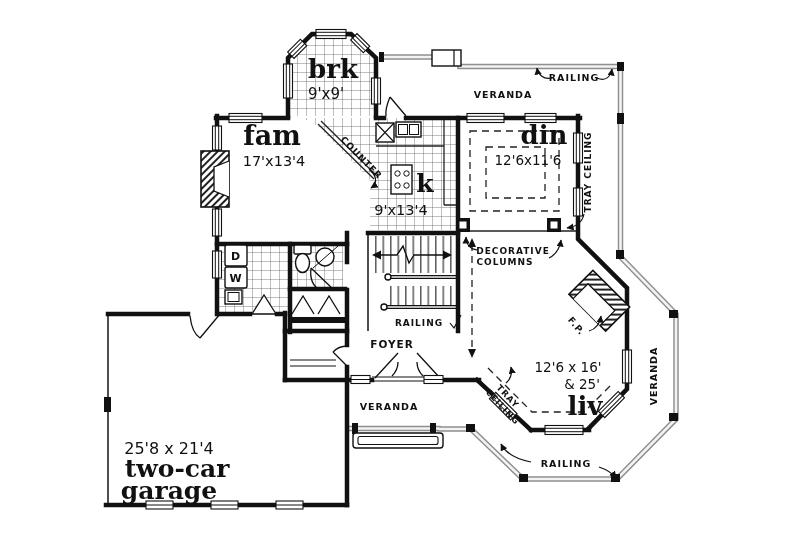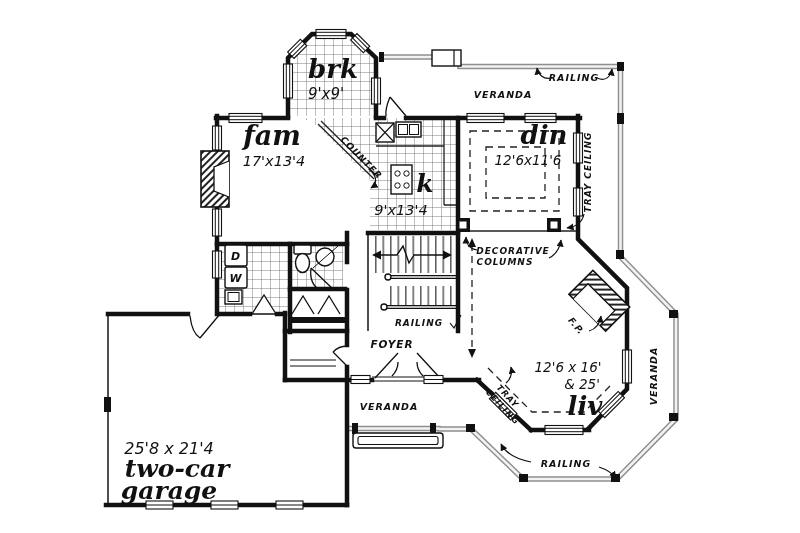--- a/index.html
+++ b/index.html
@@ -1,16 +1,16 @@
 <!DOCTYPE html>
 <html><head>
 <meta charset="utf-8">
 <style>
   html,body{margin:0;padding:0;background:#fff;}
-  .stage{position:relative;width:800px;height:533px;background:#fff;overflow:hidden;font-style:italic;}
+  .stage{position:relative;width:800px;height:533px;background:#fff;overflow:hidden;}
   svg{display:block}
   .wall{stroke:#111;stroke-width:4.5;fill:none;stroke-linecap:square}
   .wall-thin{stroke:#222;stroke-width:1.6;fill:none}
   .iline{stroke:#222;stroke-width:1.3;fill:none}
   .railA{stroke:#8f8f8f;stroke-width:5.5;fill:none;stroke-linecap:square}
   .railB{stroke:#f3f3f3;stroke-width:2.6;fill:none;stroke-linecap:square}
   .post{fill:#111;stroke:none}
   .win rect{fill:#fff;stroke:#111;stroke-width:1.1}
   .win line{stroke:#111;stroke-width:1}
   .fixture{fill:#fff;stroke:#111;stroke-width:1.4}

